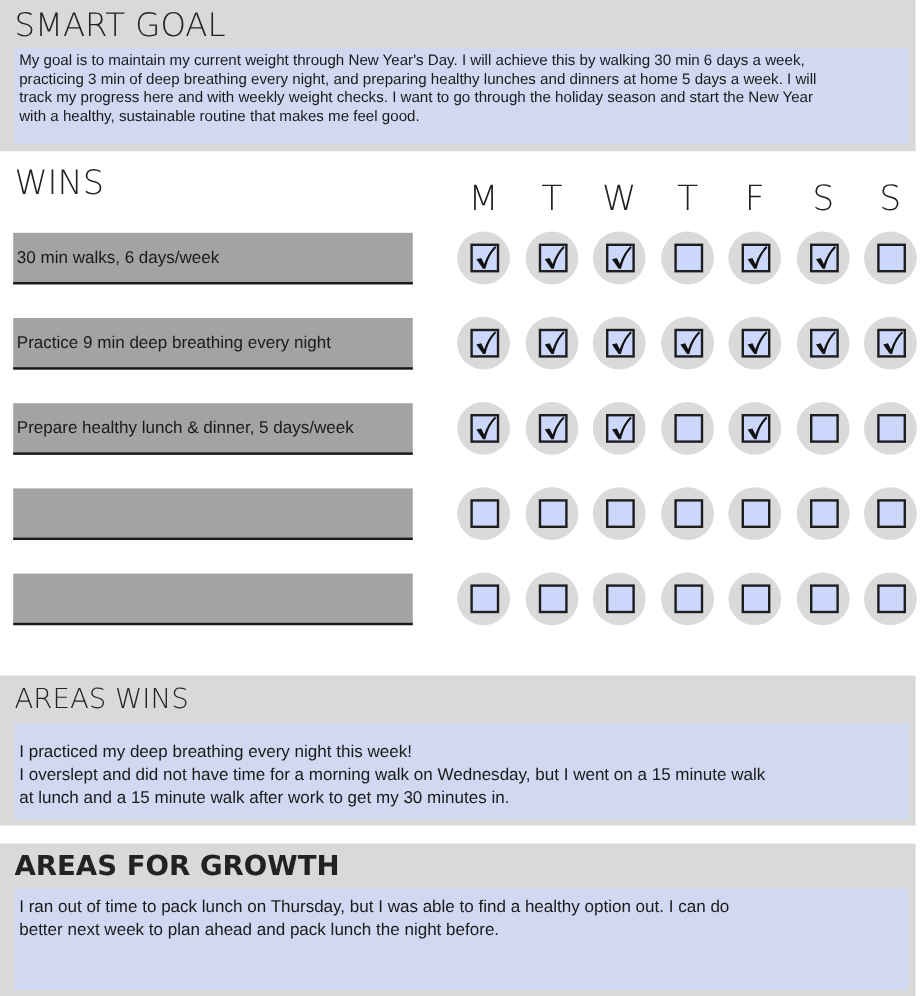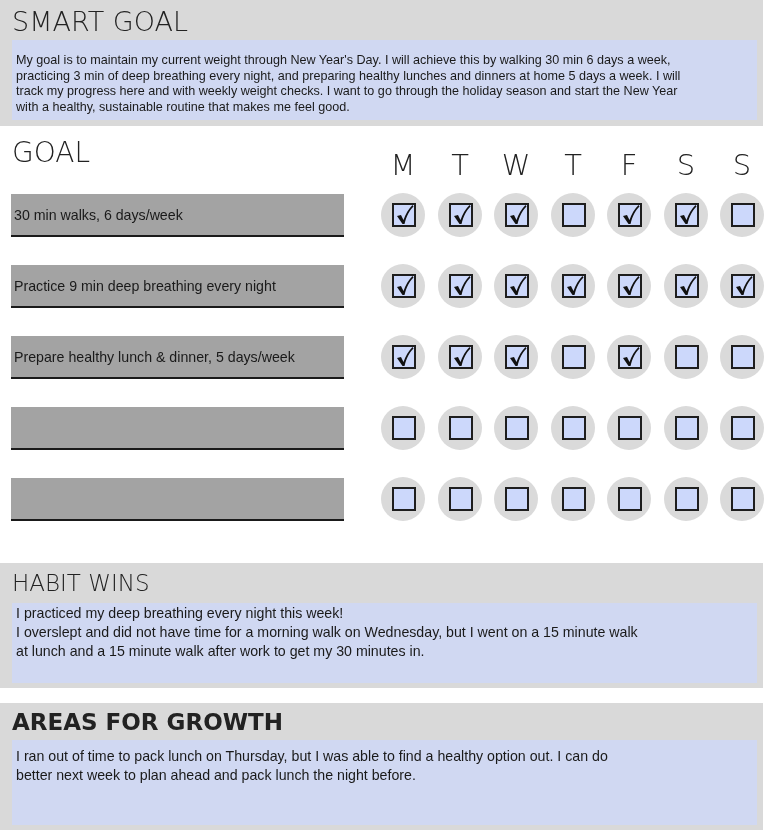--- a/index.html
+++ b/index.html
@@ -24,25 +24,25 @@
     .panel-body {
       position: absolute; left: 12px; right: 6px;
       background: #d0d8f2;
       font-size: 13.2px; line-height: 15.6px;
       color: #1a1a1a;
       box-sizing: border-box;
       white-space: pre-line;
     }
     #smart { top: 0; height: 126px; }
     #smart .panel-title { top: 6px; font-size: 27px; }
-    #smart .panel-body { top: 40px; height: 80px; padding: 13px 4px; font-size: 12.6px; line-height: 15.6px; }
+    #smart .panel-body { top: 40px; height: 80px; padding: 3px 4px; font-size: 12.6px; line-height: 15.6px; }
 
     #wins { top: 563px; height: 125px; }
     #wins .panel-title { top: 7px; font-size: 23px; }
-    #wins .panel-body { top: 40px; height: 80px; padding: 1px 4px; font-size: 14.2px; line-height: 19.2px; }
+    #wins .panel-body { top: 40px; height: 80px; padding: 15px 4px; font-size: 14.2px; line-height: 19.2px; }
 
     #growth { top: 703px; height: 127px; }
     #growth .panel-title { top: 6px; font-size: 23px; font-weight: bold; }
     #growth .panel-body { top: 37px; height: 85px; padding: 7px 4px; font-size: 14.2px; line-height: 19.2px; }
 
     .habit-heading {
       position: absolute; left: 12px; top: 136px;
       font-family: "DejaVu Sans", sans-serif; font-weight: 200;
       font-size: 28px; color: #222;
     }
@@ -77,21 +77,21 @@
 
 <div class="panel" id="smart">
   <div class="panel-title">SMART GOAL</div>
   <div class="panel-body">My goal is to maintain my current weight through New Year's Day. I will achieve this by walking 30 min 6 days a week,
 practicing 3 min of deep breathing every night, and preparing healthy lunches and dinners at home 5 days a week. I will
 track my progress here and with weekly weight checks. I want to go through the holiday season and start the New Year
 with a healthy, sustainable routine that makes me feel good.</div>
 </div>
 
 <div>
-  <div class="habit-heading">GOAL</div>
+  <div class="habit-heading">WINS</div>
 
   <div class="day-label" style="left:381px">M</div>
   <div class="day-label" style="left:438px">T</div>
   <div class="day-label" style="left:494px">W</div>
   <div class="day-label" style="left:551px">T</div>
   <div class="day-label" style="left:607px">F</div>
   <div class="day-label" style="left:664px">S</div>
   <div class="day-label" style="left:720px">S</div>
 
   <div id="habit-rows">
@@ -244,21 +244,21 @@
       <div class="day-circle" style="left: 664px; top: 477px;">
         <div class="checkbox"></div>
       </div>
       <div class="day-circle" style="left: 720px; top: 477px;">
         <div class="checkbox"></div>
       </div>
     </div>
 </div>
 
 <div class="panel" id="wins">
-  <div class="panel-title">HABIT WINS</div>
+  <div class="panel-title">AREAS WINS</div>
   <div class="panel-body">I practiced my deep breathing every night this week!
 I overslept and did not have time for a morning walk on Wednesday, but I went on a 15 minute walk
 at lunch and a 15 minute walk after work to get my 30 minutes in.</div>
 </div>
 
 <div class="panel" id="growth">
   <div class="panel-title">AREAS FOR GROWTH</div>
   <div class="panel-body">I ran out of time to pack lunch on Thursday, but I was able to find a healthy option out. I can do
 better next week to plan ahead and pack lunch the night before.</div>
 </div>

